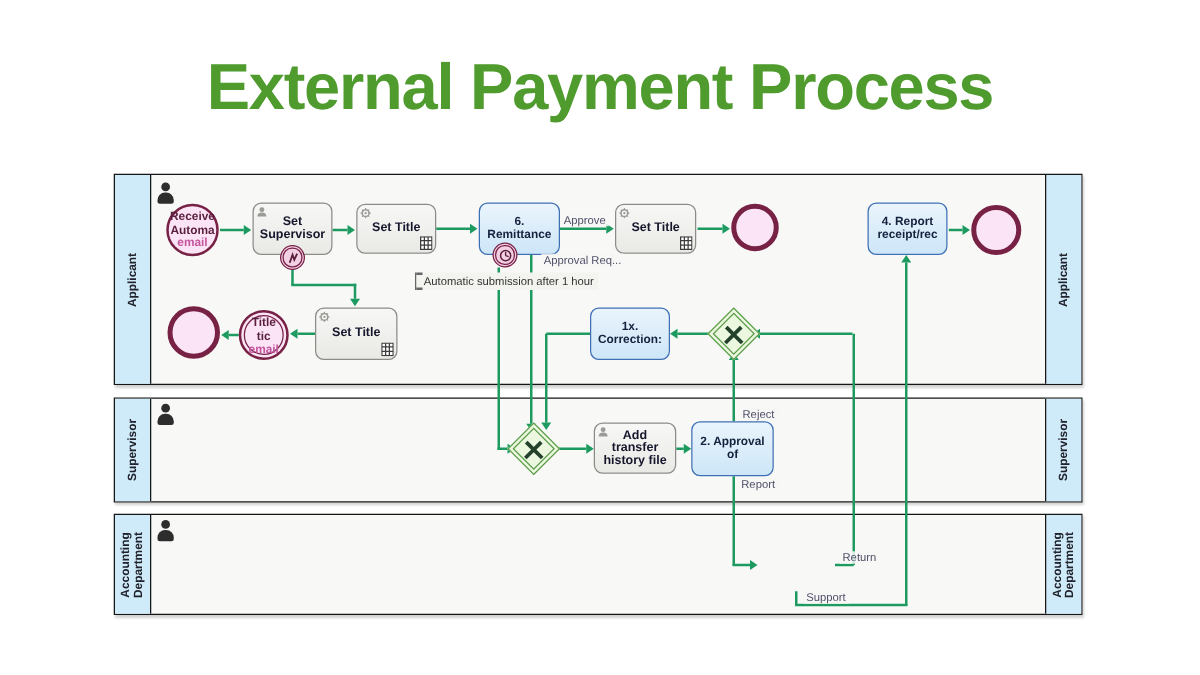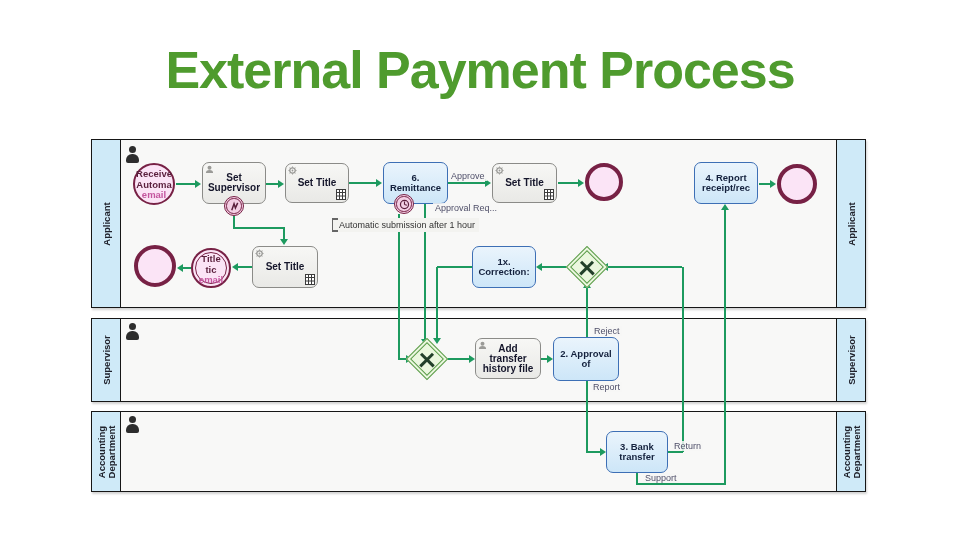--- a/index.html
+++ b/index.html
@@ -282,23 +282,20 @@
     </div>
     <div class="task blue" style="left:694px;top:162px;width:64px;height:42px">
       <span>4. Report receipt/rec</span>
     </div>
     <div class="task blue" style="left:472px;top:246px;width:64px;height:42px">
       <span>1x. Correction:</span>
     </div>
     <div class="task blue" style="left:553px;top:337px;width:66px;height:44px">
       <span>2. Approval of</span>
     </div>
-    <div class="task blue" style="left:606px;top:431px;width:62px;height:42px">
-      <span>3. Bank transfer</span>
-    </div>
 
     <div class="gw" style="left:572px;top:252px">
       <div class="gw-in"></div>
         <div class="xh"></div>
         <div class="xv"></div>
     </div>
     <div class="gw" style="left:412px;top:344px">
       <div class="gw-in"></div>
         <div class="xh"></div>
         <div class="xv"></div>

